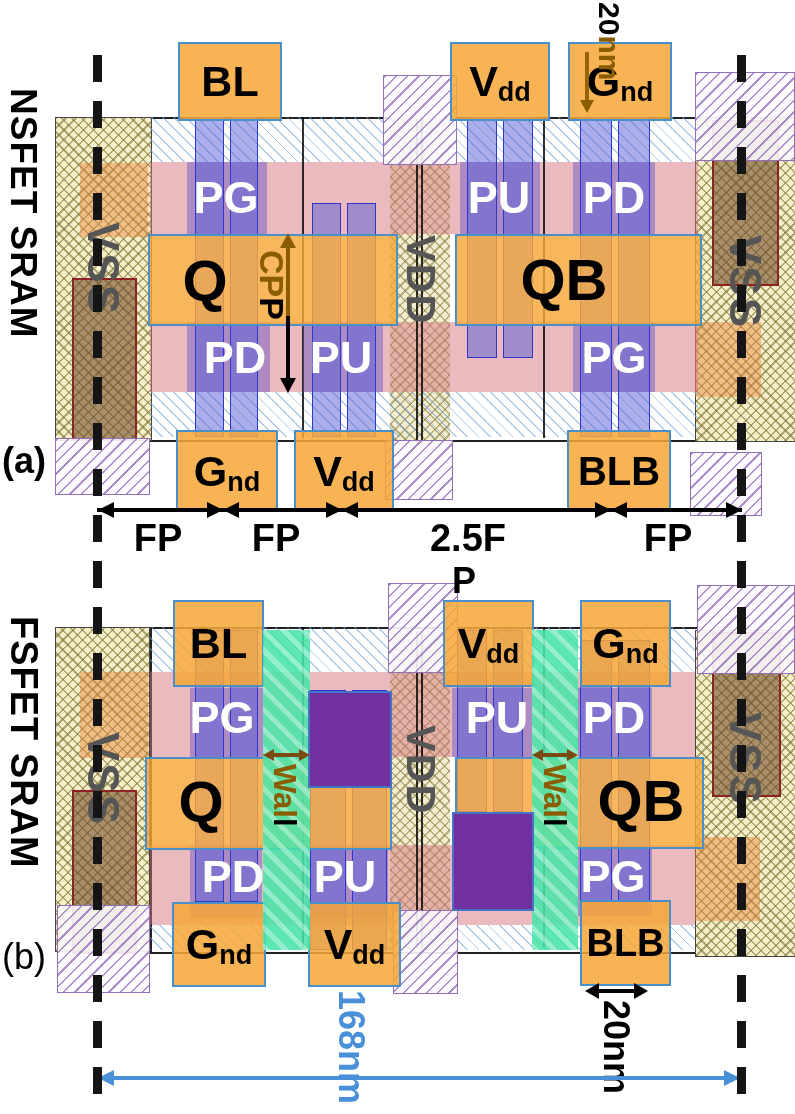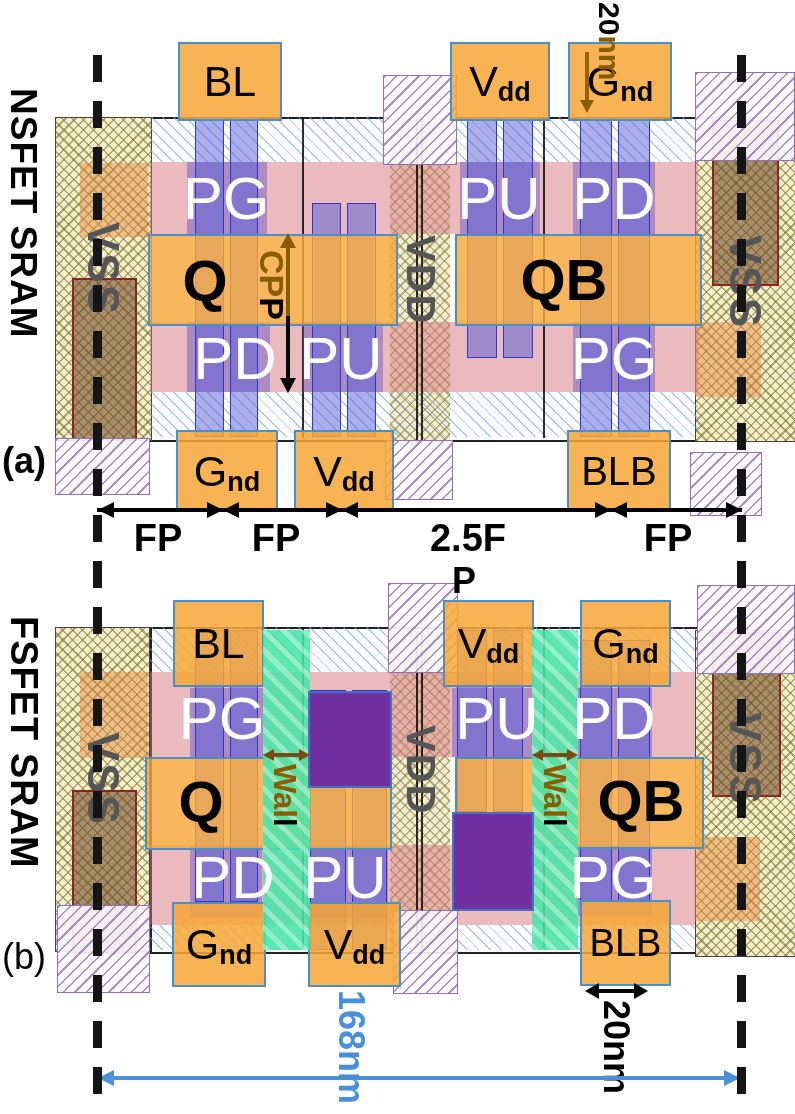--- a/index.html
+++ b/index.html
@@ -31,25 +31,25 @@
     background-image:repeating-linear-gradient(45deg,rgba(255,255,255,.35) 0 5px,transparent 5px 14px);z-index:24;}
   .sq{background:#7030a0;border:2.5px solid #4472c4;z-index:26;}
   .vline{background:rgba(10,10,10,.85);z-index:7;}
   .dash{width:9px;background:repeating-linear-gradient(to bottom,#151515 0 27px,transparent 27px 46px);z-index:50;}
   
   .vt{writing-mode:vertical-rl;text-orientation:mixed;font-weight:bold;}
   .ttl{font-size:37px;color:#000;letter-spacing:1px;z-index:40;}
   .vss{font-size:44px;color:#555;z-index:30;letter-spacing:2px;}
   .vddt{font-size:40px;color:#555;z-index:30;letter-spacing:2px;}
   .ctr{transform:translate(-50%,-50%);white-space:nowrap;z-index:30;}
-  .wl{color:#fff;font-weight:normal;font-size:60px;}
+  .wl{color:#fff;font-weight:bold;font-size:45px;}
   .nl{color:#000;font-weight:bold;font-size:58px;}
   .tag{font-size:36px;color:#000;z-index:40;}
   .clab{display:flex;align-items:center;justify-content:center;width:100%;height:100%;}
-  .cm{font-size:43px;font-weight:normal;color:#000;line-height:1;}
+  .cm{font-size:43px;font-weight:bold;color:#000;line-height:1;}
   .cs{font-size:27px;font-weight:bold;color:#000;line-height:1;margin-top:22px;}
   .dimlbl{font-size:38px;font-weight:bold;color:#000;z-index:40;}
   .ann{z-index:40;}
   .tri{width:0;height:0;border:8px solid transparent;z-index:41;}
   .trism{width:0;height:0;border:6px solid transparent;z-index:41;}
   .hl{height:4px;background:#000;z-index:40;}
 </style>
 </head>
 <body>
 

